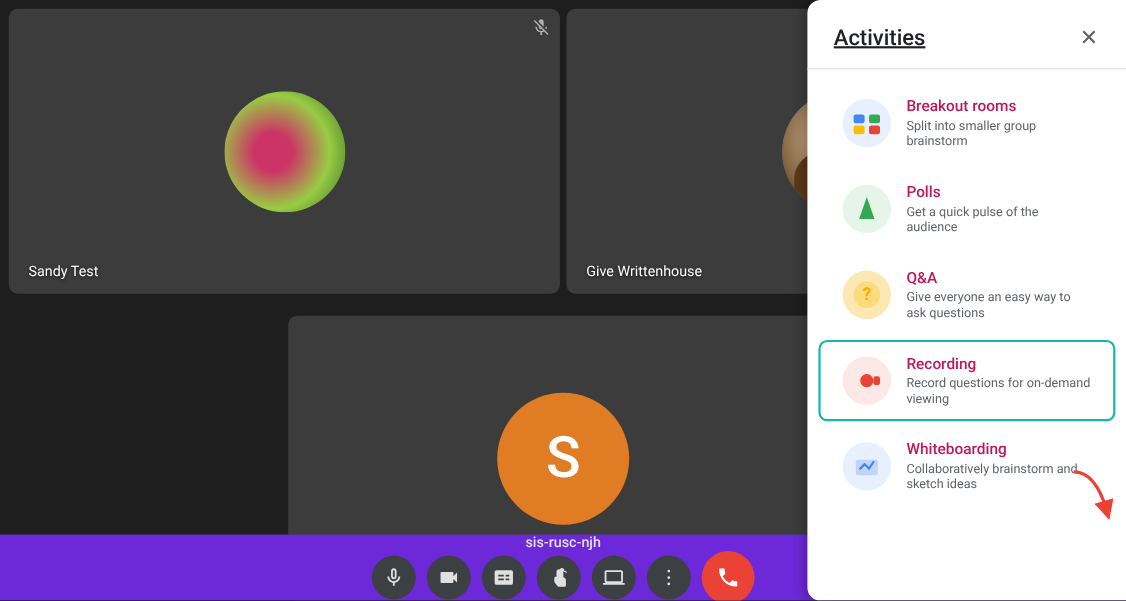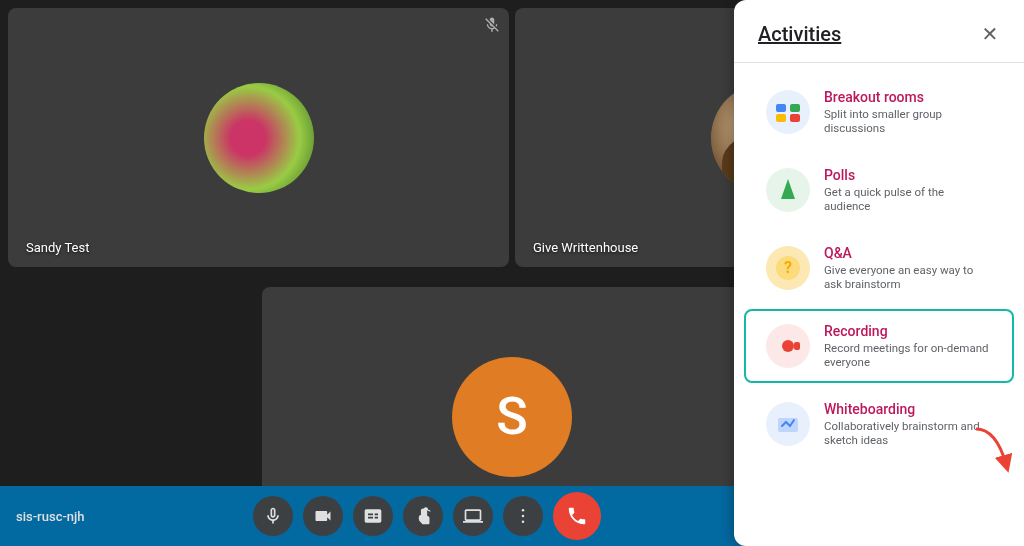--- a/index.html
+++ b/index.html
@@ -115,26 +115,27 @@
       content: '';
       position: absolute;
       bottom: 0; left: 10%; width: 80%; height: 55%;
       background: #5a3a1a;
       border-radius: 50% 50% 0 0;
     }
 
     
     .bottom-bar {
       height: 60px;
-      background: #0369a1;
+      background: #6d28d9;
       display: flex;
       align-items: center;
       justify-content: space-between;
       padding: 0 16px;
       flex-shrink: 0;
+      flex-direction: column;
     }
 
     .meeting-id {
       color: #e0e0e0;
       font-size: 13px;
       font-weight: 500;
     }
 
     .controls-center {
       display: flex;
@@ -366,21 +367,21 @@
         <div class="activity-icon icon-breakout">
           <svg width="28" height="28" viewBox="0 0 28 28" fill="none">
             <rect x="2" y="6" width="10" height="8" rx="2" fill="#4285f4"></rect>
             <rect x="16" y="6" width="10" height="8" rx="2" fill="#34a853"></rect>
             <rect x="2" y="16" width="10" height="8" rx="2" fill="#fbbc04"></rect>
             <rect x="16" y="16" width="10" height="8" rx="2" fill="#ea4335"></rect>
           </svg>
         </div>
         <div class="activity-text">
           <h3>Breakout rooms</h3>
-          <p>Split into smaller group discussions</p>
+          <p>Split into smaller group brainstorm</p>
         </div>
       </div>
 
       <div class="activity-item">
         <div class="activity-icon icon-polls">
           <svg width="26" height="26" viewBox="0 0 26 26" fill="none">
             <polygon points="13,2 20,22 6,22" fill="#34a853"></polygon>
           </svg>
         </div>
         <div class="activity-text">
@@ -391,35 +392,35 @@
 
       <div class="activity-item">
         <div class="activity-icon icon-qa">
           <svg width="28" height="28" viewBox="0 0 28 28" fill="none">
             <circle cx="14" cy="14" r="12" fill="#fbbc04" opacity="0.3"></circle>
             <text x="10" y="19" font-size="16" fill="#f9ab00" font-weight="bold">?</text>
           </svg>
         </div>
         <div class="activity-text">
           <h3>Q&amp;A</h3>
-          <p>Give everyone an easy way to ask brainstorm</p>
+          <p>Give everyone an easy way to ask questions</p>
         </div>
       </div>
 
       <div class="activity-item selected">
         <div class="activity-icon icon-recording">
           <svg width="28" height="28" viewBox="0 0 28 28" fill="none">
             <circle cx="14" cy="14" r="12" fill="#fce8e6"></circle>
             <circle cx="14" cy="14" r="6" fill="#ea4335"></circle>
             <rect x="20" y="10" width="6" height="8" rx="2" fill="#ea4335"></rect>
           </svg>
         </div>
         <div class="activity-text">
           <h3>Recording</h3>
-          <p>Record meetings for on-demand everyone</p>
+          <p>Record questions for on-demand viewing</p>
         </div>
       </div>
 
       <div class="activity-item">
         <div class="activity-icon icon-whiteboard">
           <svg width="28" height="28" viewBox="0 0 28 28" fill="none">
             <rect x="4" y="8" width="20" height="14" rx="2" fill="#4285f4" opacity="0.25"></rect>
             <path d="M8 16 L12 12 L16 16 L20 10" stroke="#4285f4" stroke-width="2" fill="none" stroke-linecap="round"></path>
           </svg>
         </div>

